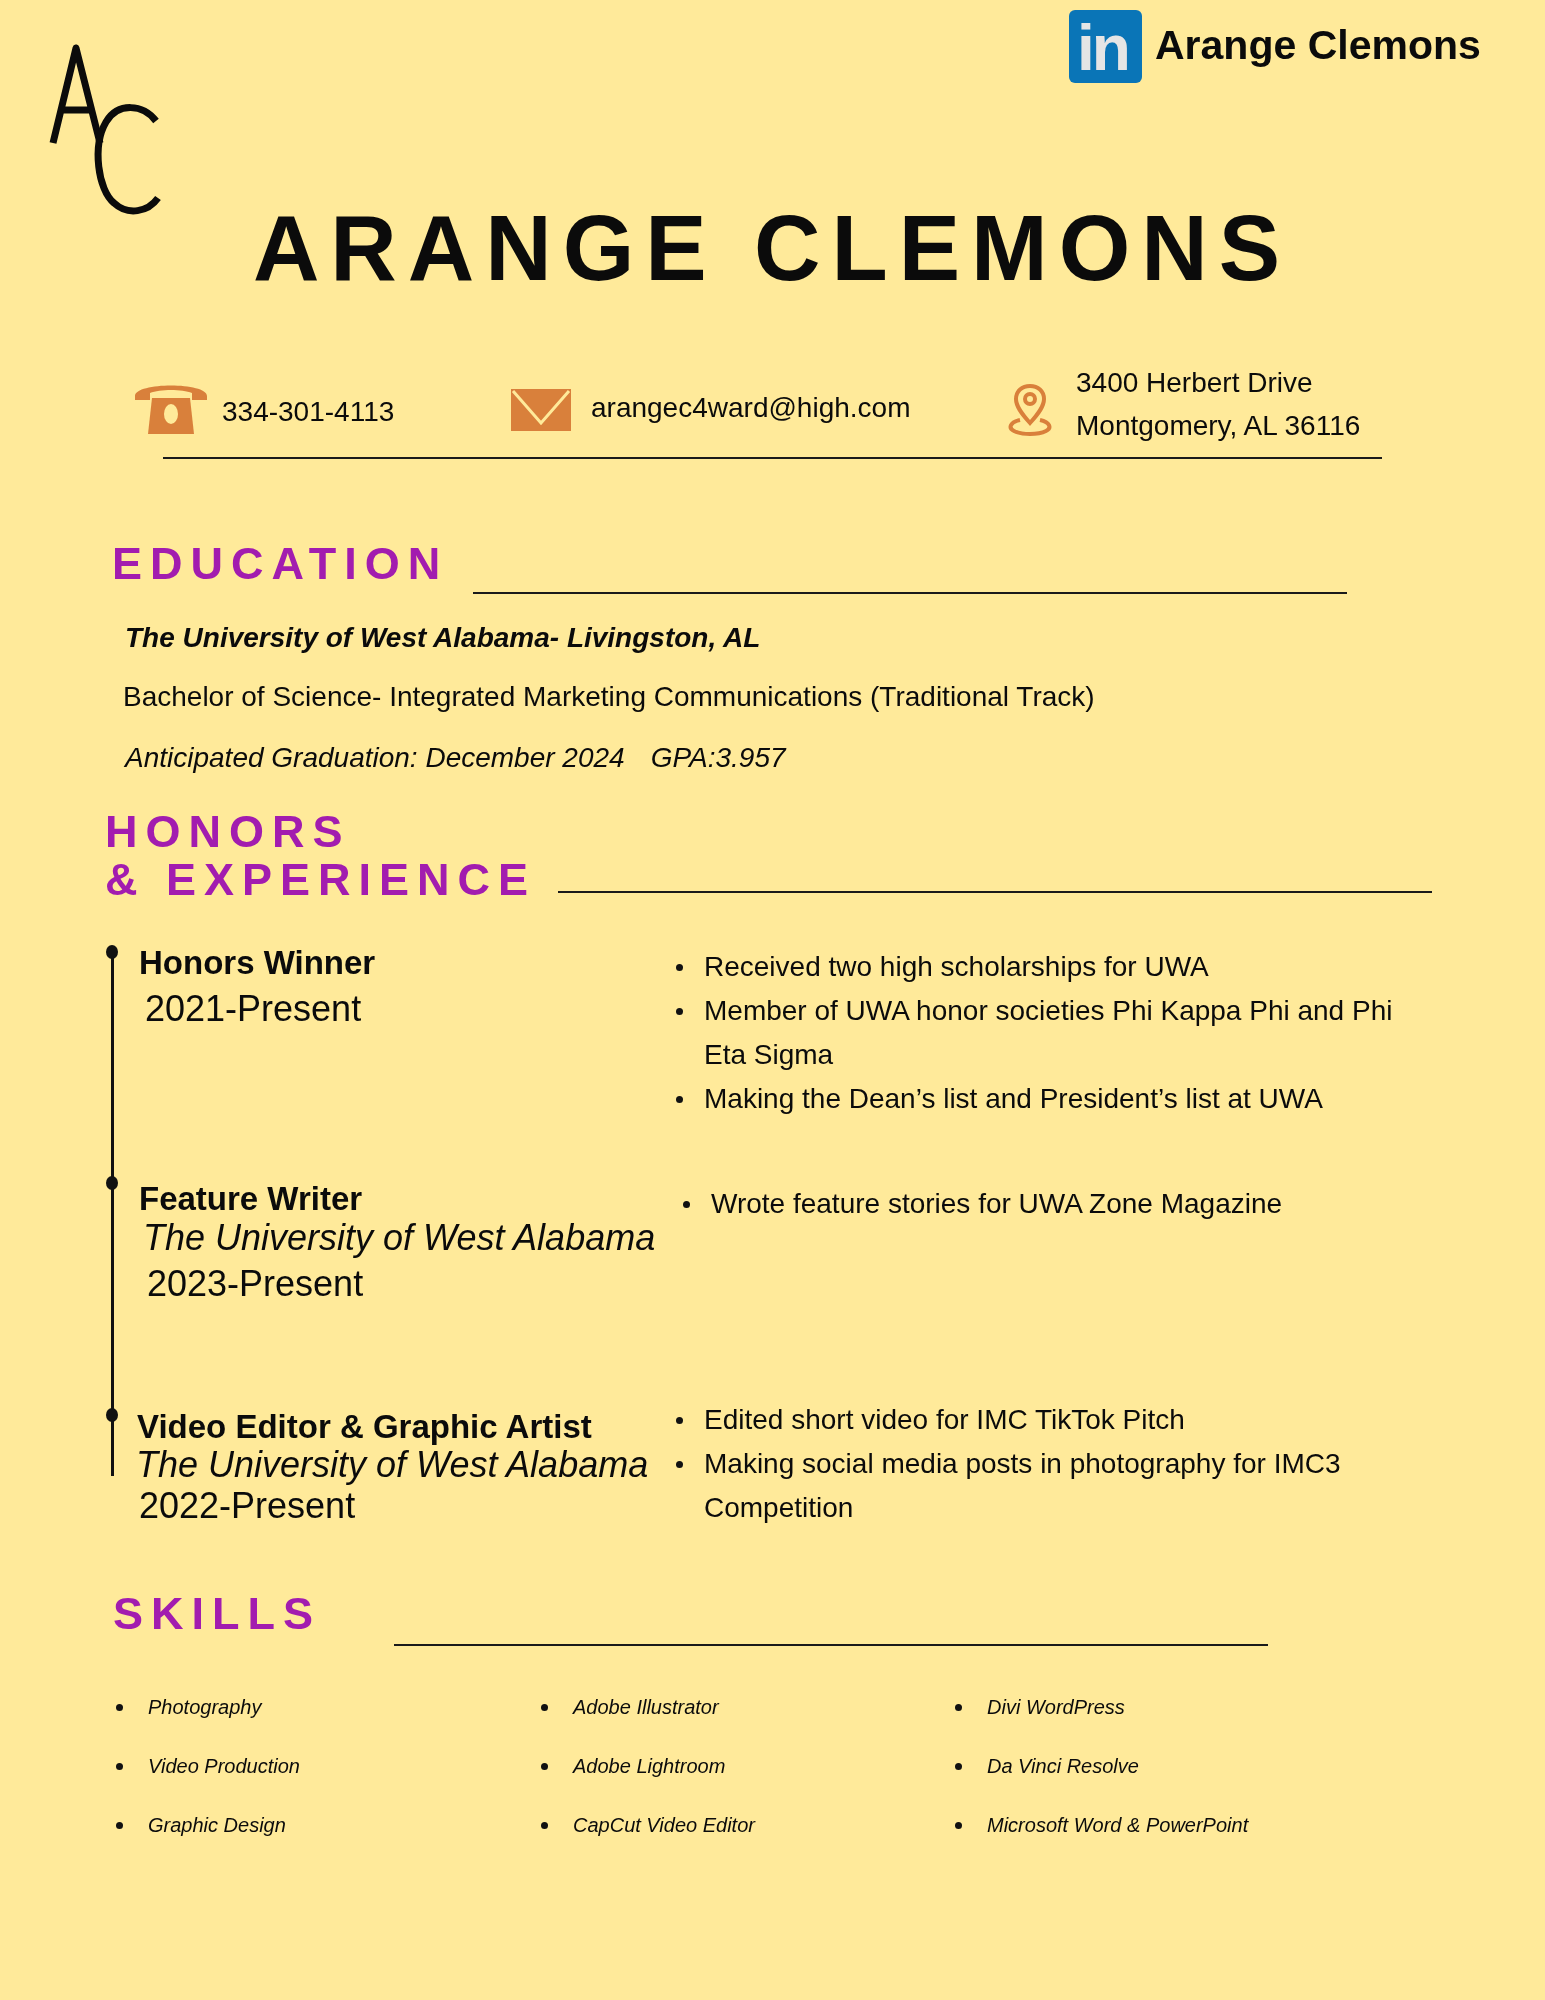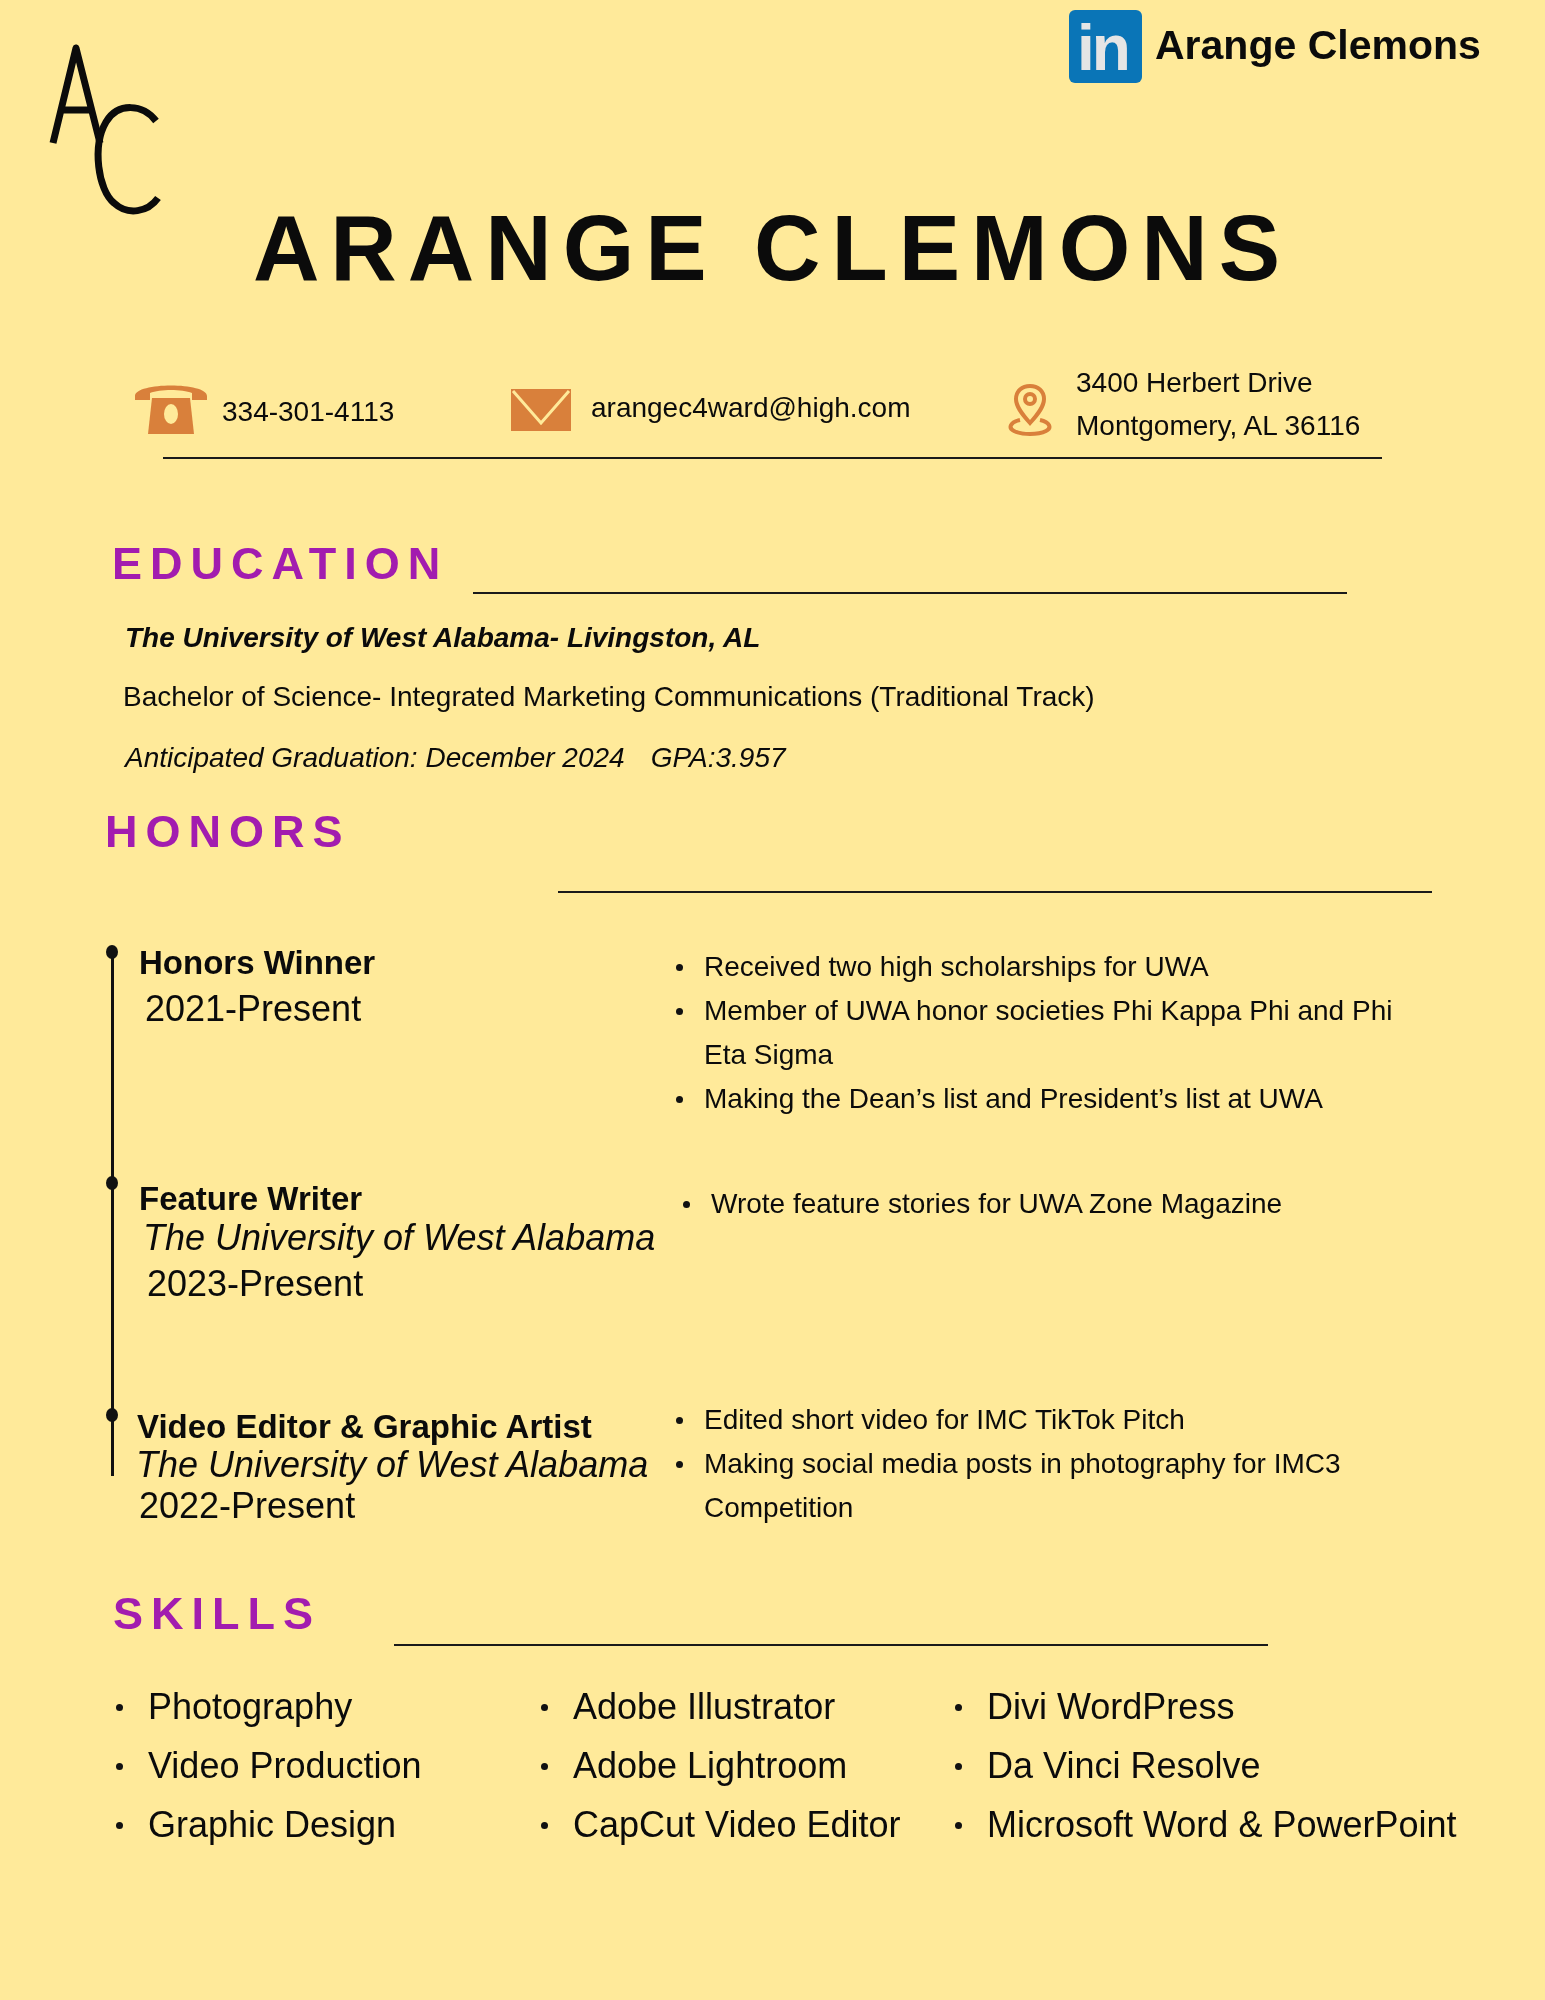--- a/index.html
+++ b/index.html
@@ -33,21 +33,21 @@
   .timeline { left: 111px; width: 3px; background: #111; }
   .dot { width: 12px; height: 14px; border-radius: 50%; background: #111; left: 106px; }
 
   .job-title { font-size: 33px; font-weight: bold; line-height: 40px; white-space: nowrap; }
   .job-sub { font-size: 36px; line-height: 34px; white-space: nowrap; }
 
   .bullet-list { list-style: none; margin: 0; padding: 0; }
   .bullet-list li { position: relative; font-size: 28px; line-height: 44px; padding-left: 30px; }
   .bullet-list li::before { content: ""; position: absolute; left: 2px; top: 19px; width: 7px; height: 7px; border-radius: 50%; background: #111; }
 
-  .skill { font-size: 36px; line-height: 36px; white-space: nowrap; padding-left: 32px; position: absolute; }
+  .skill { font-size: 20px; line-height: 36px; white-space: nowrap; padding-left: 32px; position: absolute; font-style: italic; }
   .skill::before { content: ""; position: absolute; left: 0; top: 15px; width: 7px; height: 7px; border-radius: 50%; background: #111; }
 </style>
 </head>
 <body>
 
 <div class="abs monogram">
   <svg width="120" height="180" viewBox="0 0 120 180">
     <path d="M5 103 L28 8 L52 103 M13 70 L45 70" stroke="#0b0b0b" stroke-width="7" fill="none" stroke-linejoin="round"></path>
     <path d="M108 81 C95 64 70 62 58 82 C44 106 50 150 66 163 C80 176 100 172 110 158" stroke="#0b0b0b" stroke-width="7" fill="none" stroke-linecap="butt"></path>
   </svg>
@@ -95,20 +95,21 @@
 <div class="rule" style="left:473px; top:592px; width:874px;"></div>
 
 <div class="abs edu-line ital" style="left:125px; top:620px; font-weight:bold;">The University of West Alabama- Livingston, AL</div>
 <div class="abs edu-line" style="left:123px; top:679px;">Bachelor of Science- Integrated Marketing Communications (Traditional Track)</div>
 <div class="abs edu-line ital" style="left:125px; top:740px;">
   <span>Anticipated Graduation: December 2024</span><span style="display:inline-block; width:26px;"></span><span>GPA:3.957</span>
 </div>
 
 <div class="abs section-h" style="left:105px; top:808px; line-height:48px;">
   <div>HONORS</div>
+  <div>&amp; EXPERIENCE</div>
 </div>
 <div class="rule" style="left:558px; top:891px; width:874px;"></div>
 
 <div class="abs timeline" style="top:952px; height:524px;"></div>
 <div class="abs dot" style="top:945px;"></div>
 <div class="abs dot" style="top:1176px;"></div>
 <div class="abs dot" style="top:1408px;"></div>
 
 <div class="abs job-title" style="left:139px; top:943px;">Honors Winner</div>
 <div class="abs job-sub" style="left:145px; top:992px;">2021-Present</div>

